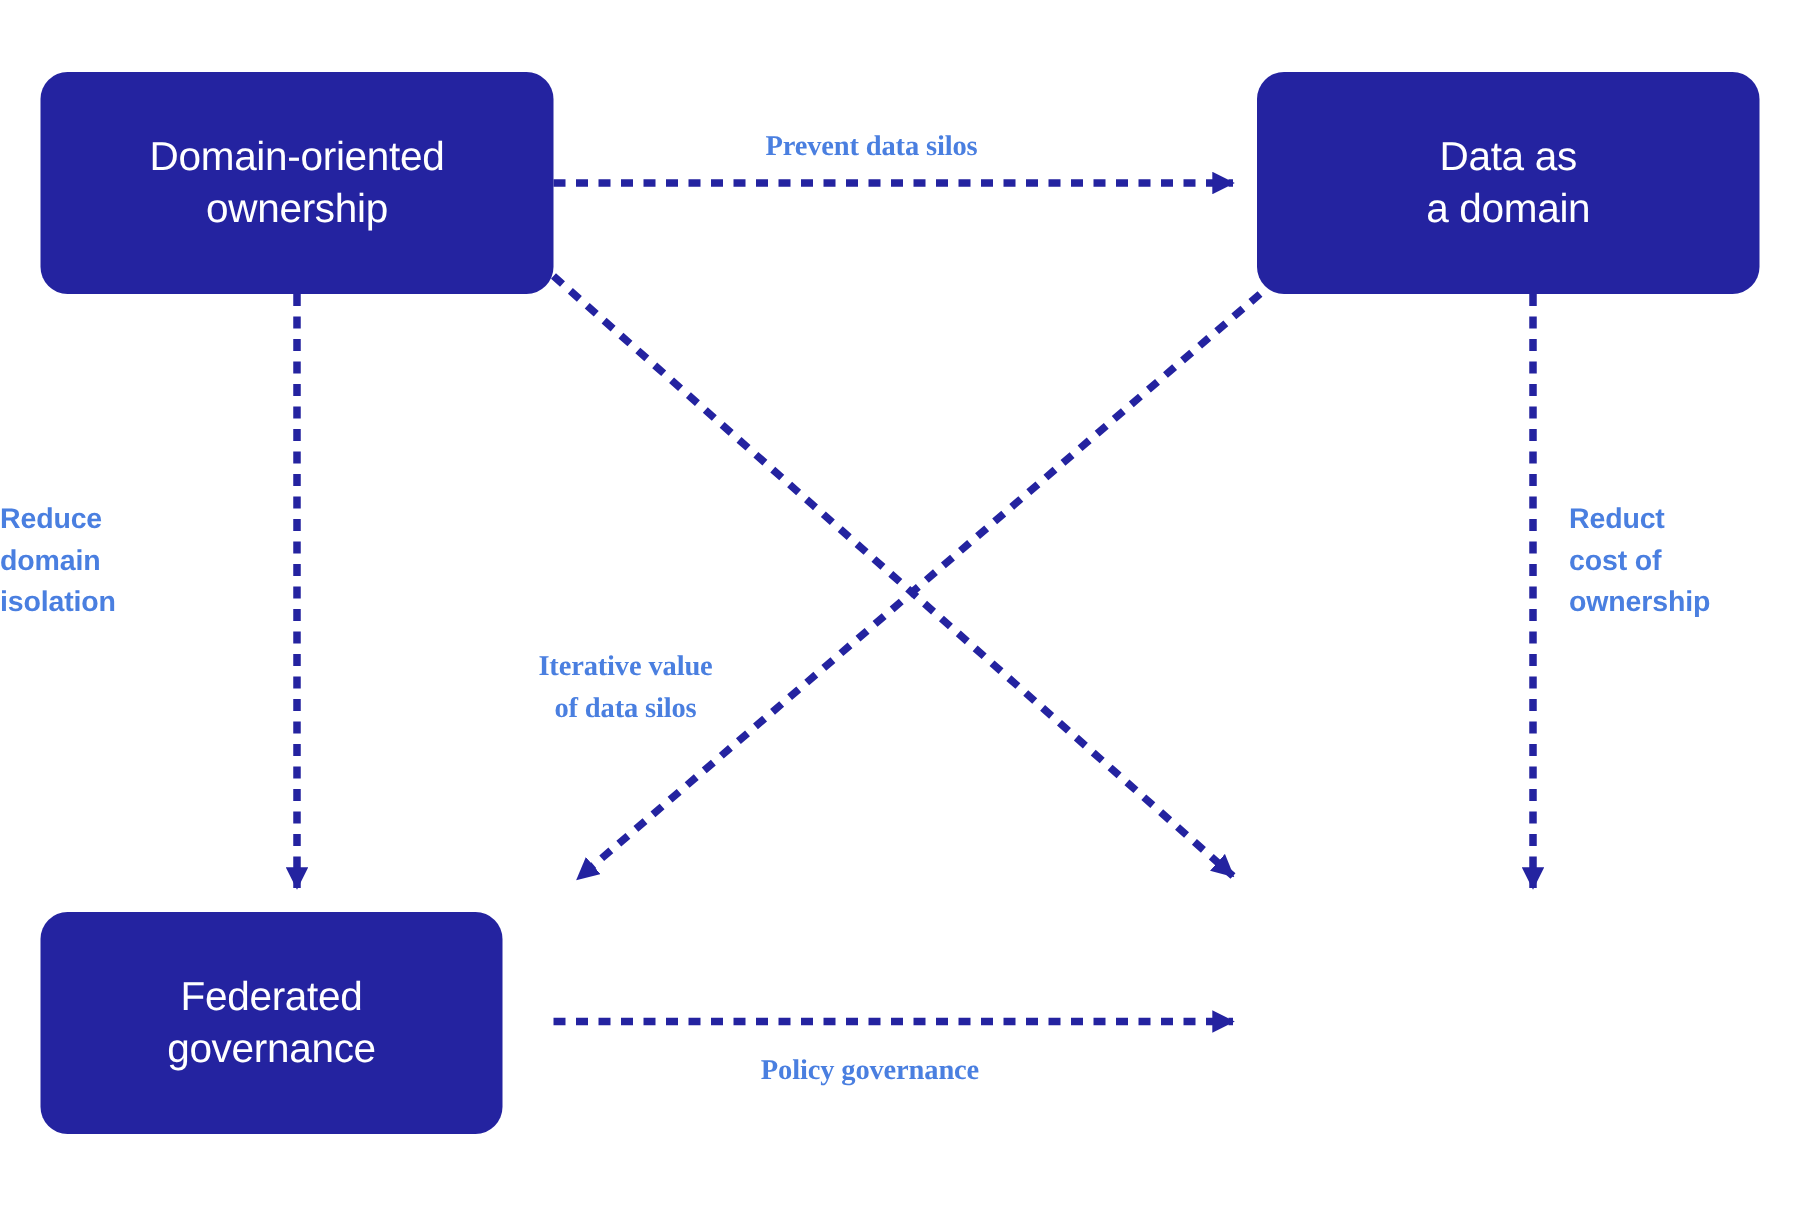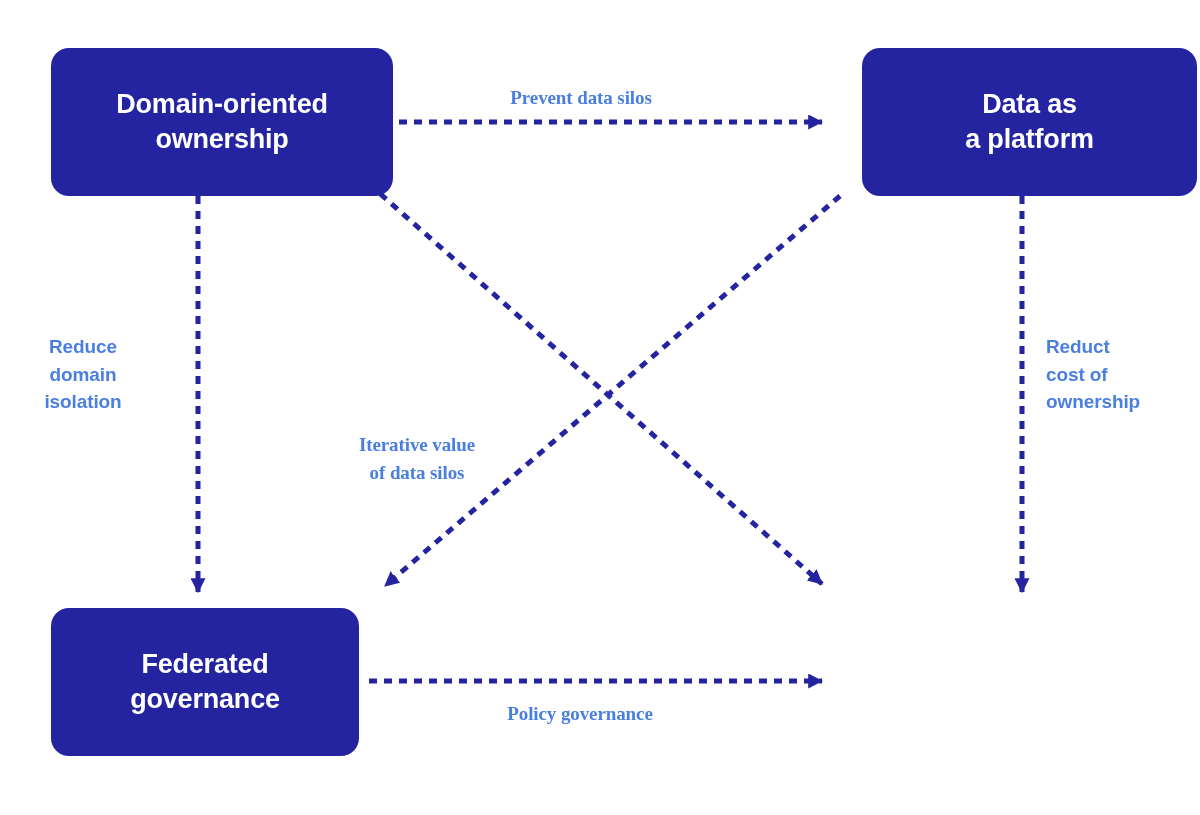--- a/index.html
+++ b/index.html
@@ -28,41 +28,40 @@
     position: absolute;
     box-sizing: border-box;
     background: #2423a0;
     border-radius: 18px;
     display: flex;
     align-items: center;
     justify-content: center;
     text-align: center;
     color: #ffffff;
     font-size: 27px;
-    font-weight: bold;
+    font-weight: normal;
     line-height: 1.28;
     letter-spacing: -0.2px;
     padding: 8px 14px;
-    margin-left: 24px;
   }
   .node-label {
     white-space: pre-line;
     display: block;
   }
   .edge-label {
     position: absolute;
     color: #4a7fe0;
     font-size: 19px;
     font-weight: bold;
     line-height: 1.45;
     letter-spacing: -0.1px;
     white-space: pre-line;
   }
   .el-center { text-align: center; font-family: Liberation Serif, serif; }
-  .el-right  { text-align: center; }
+  .el-right  { text-align: left; }
   .el-left   { text-align: left; }
 </style>
 </head>
 <body>
 
 <div id="canvas">
 
   <svg id="edges" viewBox="0 0 1200 815" width="1200" height="815" xmlns="http://www.w3.org/2000/svg">
     <defs>
       <marker id="arrow" viewBox="0 0 10 10" refX="9.2" refY="5" markerWidth="3.0" markerHeight="3.0" orient="auto-start-reverse" markerUnits="strokeWidth">
@@ -83,21 +82,21 @@
     <line x1="369" y1="681" x2="822" y2="681" stroke="#2423a0" stroke-width="5" stroke-dasharray="8 7" marker-end="url(#arrow)"></line>
   </svg>
 
   <div class="node" style="left:27px; top:48px; width:342px; height:148px;">
     <span class="node-label">Domain-oriented
 ownership</span>
   </div>
 
   <div class="node" style="left:838px; top:48px; width:335px; height:148px;">
     <span class="node-label">Data as
-a platform</span>
+a domain</span>
   </div>
 
   <div class="node" style="left:27px; top:608px; width:308px; height:148px;">
     <span class="node-label">Federated
 governance</span>
   </div>
 
 
   <div class="edge-label el-center" style="left:441px; top:84px; width:280px;">Prevent data silos</div>
 

